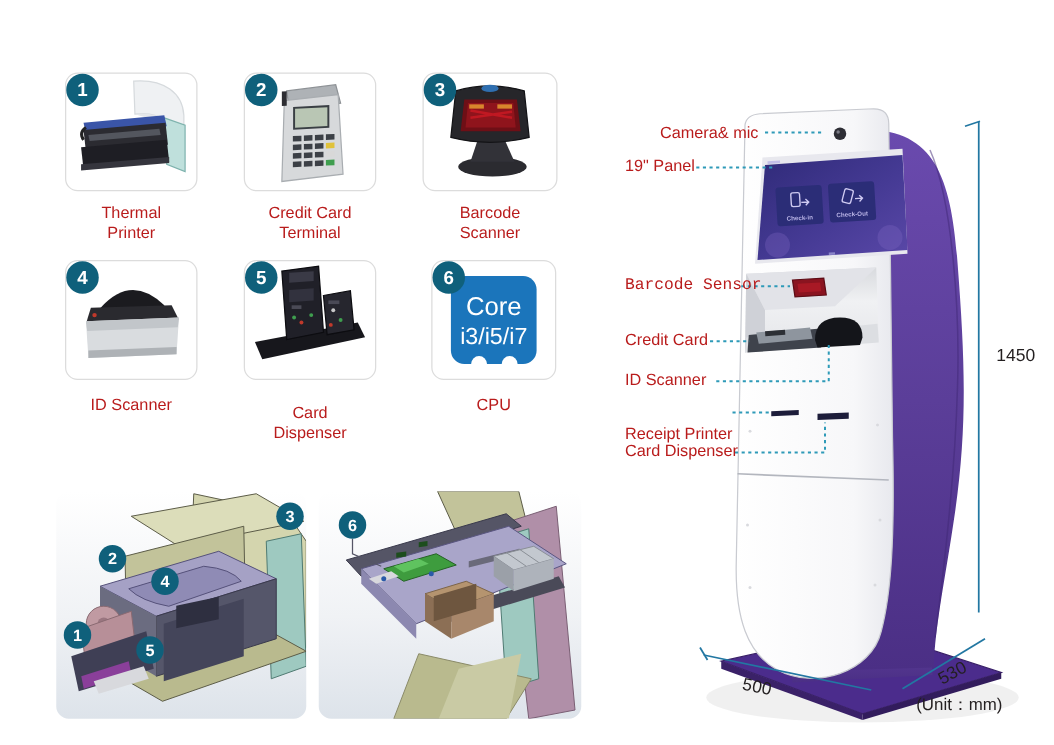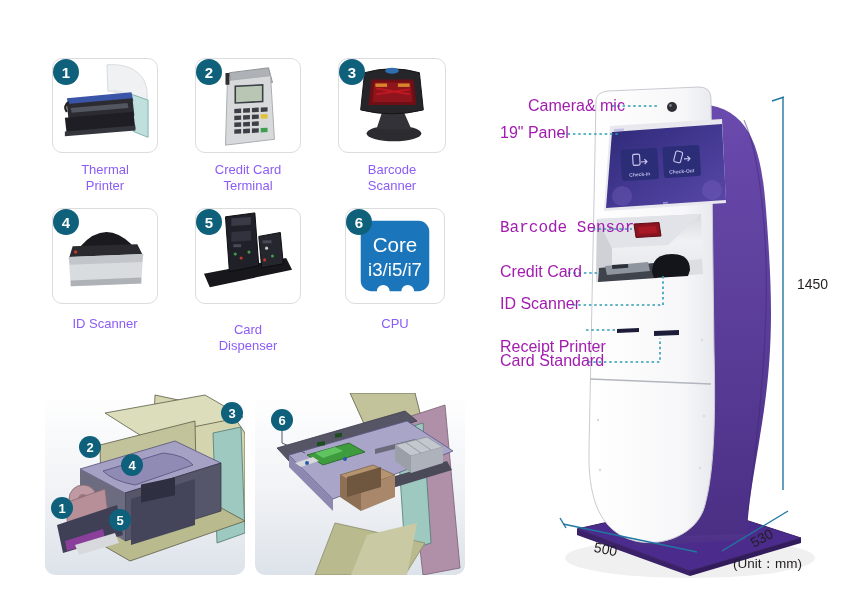--- a/index.html
+++ b/index.html
@@ -7,30 +7,30 @@
   body { font-family:"Liberation Sans", sans-serif; color:#231f20; }
   #stage { position:relative; width:843px; height:596px; background:#fff; overflow:hidden; }
 
   
   .card { position:absolute; border:1.5px solid #dcdcdc; border-radius:10px; background:#fff; }
   .badge { position:absolute; width:26px; height:26px; border-radius:50%;
            background:#0f607b; color:#fff; font-size:15px; font-weight:bold;
            display:flex; align-items:center; justify-content:center; z-index:5; }
   .card .badge { left:0px; top:0px; }
   .card svg { position:absolute; left:0; top:0; width:100%; height:100%; }
-  .comp-label { position:absolute; text-align:center; font-size:13px; line-height:16px; color:#8b5cf6; }
+  .comp-label { position:absolute; text-align:center; font-size:13px; line-height:16px; color:#b91c1c; }
 
   
   .cadbox { position:absolute; border-radius:10px; overflow:hidden;
             background:linear-gradient(180deg,#ffffff 0%,#f0f2f5 55%,#dde3ea 100%); }
   .cadbox svg { display:block; width:100%; height:100%; }
 
   
   #kiosk-svg { position:absolute; left:490px; top:80px; width:353px; height:505px; }
-  .callout { position:absolute; font-size:16px; line-height:14px; white-space:nowrap; color:#a21caf; }
+  .callout { position:absolute; font-size:13px; line-height:14px; white-space:nowrap; color:#b91c1c; }
   .dim { position:absolute; font-size:14px; color:#231f20; white-space:nowrap; }
   .cad-badge-text { font:bold 13px "Liberation Sans", sans-serif; fill:#ffffff; }
   .kiosk-btn-text { font:bold 5px "Liberation Sans", sans-serif; fill:#b9b4e6; }
   .chip-text1 { font:21px "Liberation Sans", sans-serif; fill:#ffffff; }
   .chip-text2 { font:19px "Liberation Sans", sans-serif; fill:#ffffff; }
 </style>
 </head>
 <body>
 
 <div id="stage">
@@ -372,20 +372,20 @@
       <path d="M722,551 L788,511"></path>
     </g>
   </svg>
 
   <div class="callout" style="left:528px; top:99px;">Camera&amp; mic</div>
   <div class="callout" style="left:500px; top:126px;">19" Panel</div>
   <div class="callout" style="left:500px; top:221px;font-family:Liberation Mono, monospace;">Barcode Sensor</div>
   <div class="callout" style="left:500px; top:265px;">Credit Card</div>
   <div class="callout" style="left:500px; top:297px;">ID Scanner</div>
   <div class="callout" style="left:500px; top:322px;margin-top:18px;">Receipt Printer</div>
-  <div class="callout" style="left:500px; top:354px;">Card Standard</div>
+  <div class="callout" style="left:500px; top:354px;">Card Dispenser</div>
 
   <div class="dim" style="left:797px; top:276px;">1450</div>
   <div class="dim" style="left:594px; top:541px; transform:rotate(11deg);">500</div>
   <div class="dim" style="left:750px; top:530px; transform:rotate(-29deg);">530</div>
   <div class="dim" style="left:722px; top:555px; font-size:13.5px;margin-left:11px;">(Unit：mm)</div>
 
 </div>
 
 </body></html>

